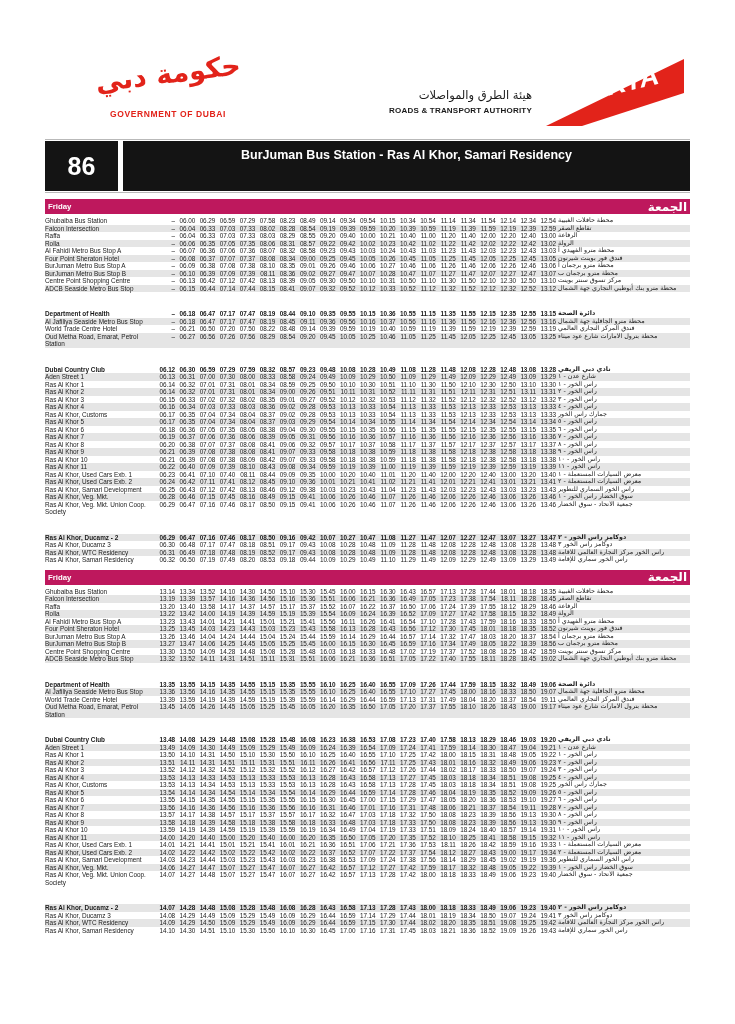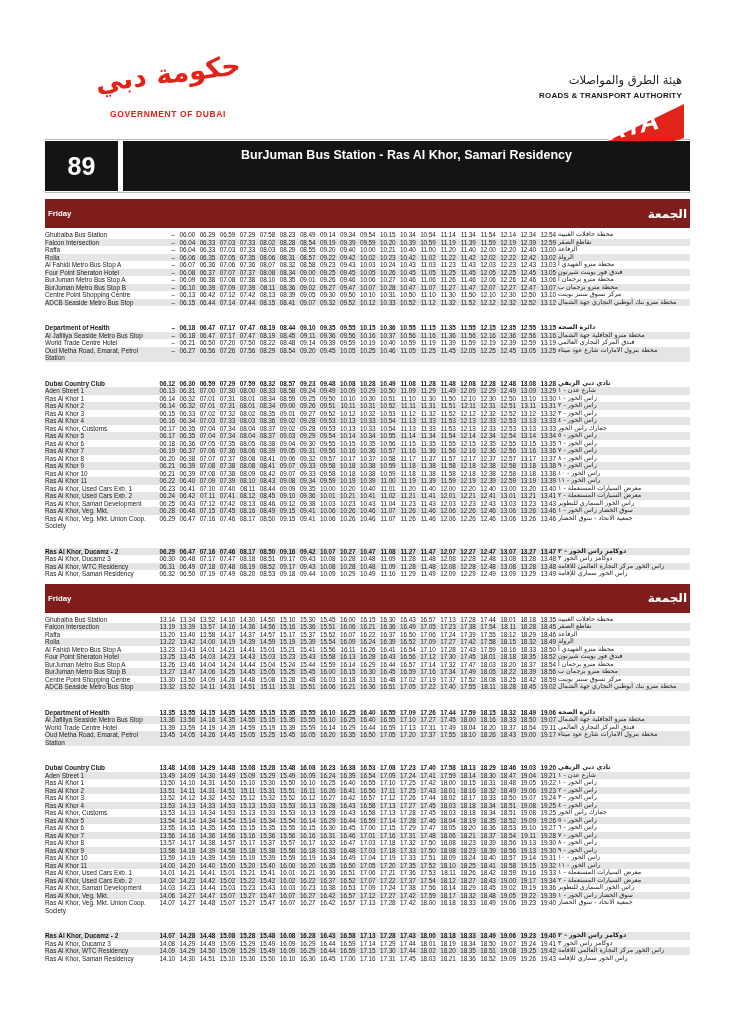--- a/index.html
+++ b/index.html
@@ -14,41 +14,41 @@
   .header{
     display:flex;justify-content:space-between;align-items:flex-start;
     padding-top:55px;height:84px;
   }
   .gov-logo{margin-left:48px;text-align:center;width:150px;}
   .gov-script{
     font-family:"DejaVu Sans", sans-serif;color:#e2231a;font-size:27px;
     font-weight:bold;transform:rotate(-7deg);line-height:38px;direction:rtl;
   }
   .gov-text{color:#e2231a;font-size:8.5px;font-weight:bold;letter-spacing:.6px;margin-top:16px;}
-  .rta-block{display:flex;align-items:flex-end;flex-direction:column;}
+  .rta-block{display:flex;align-items:center;}
   .rta-text{text-align:right;margin-right:8px;margin-top:18px;}
   .rta-ar{font-family:"DejaVu Sans", sans-serif;font-size:11.5px;direction:rtl;}
   .rta-en{font-size:8px;font-weight:bold;letter-spacing:.2px;margin-top:4px;padding-left:15px;}
   .rta-logo{width:150px;height:74px;}
   .rule{border-top:1.5px solid #b9b9b9;}
 
   
   .banner{display:flex;height:50px;margin:1px 0;}
   .route-box{
     width:73px;background:#141414;color:#fff;font-size:25px;font-weight:bold;
     display:flex;align-items:center;justify-content:center;margin-right:5px;
   }
   .title-box{flex:1;background:#141414;color:#fff;text-align:center;padding-top:6px;}
   .title-en{font-size:12.5px;font-weight:bold;line-height:17px;}
   .title-ar{font-size:11.5px;font-family:"DejaVu Sans", sans-serif;line-height:17px;direction:rtl;}
 
   
   .day-bar{
-    background:#7f1d1d;color:#fff;display:flex;justify-content:space-between;
-    align-items:center;height:13px;padding:8px 3px;margin-top:6px;margin-bottom:3px;
+    background:#be185d;color:#fff;display:flex;justify-content:space-between;
+    align-items:center;height:13px;padding:1px 3px;margin-top:6px;margin-bottom:3px;
   }
   .day-en{font-size:7.8px;font-weight:bold;}
   .day-ar{font-size:12px;font-weight:bold;font-family:"DejaVu Sans", sans-serif;direction:rtl;}
   .row{display:flex;align-items:flex-start;}
   .row.shaded{background:#e5e5e5;}
   .row.gap{margin-top:18px;font-weight:bold;}
   .name-en{width:112px;padding-right:3px;font-size:6.4px;line-height:7.5px;box-sizing:border-box;}
   .times{width:401px;display:flex;flex-wrap:nowrap;}
   .time{
     width:20.05px;font-size:6.4px;line-height:7.5px;text-align:right;
@@ -77,21 +77,21 @@
       <svg class="rta-logo" viewBox="0 0 150 74">
         <polygon points="6,71 144,4 144,38 42,71" fill="#e2231a"></polygon>
         <text x="68" y="40" fill="#ffffff" font-size="27" font-weight="bold" font-style="italic" font-family="Liberation Sans, sans-serif" transform="rotate(-13 70 38)">RTA</text>
       </svg>
     </div>
   </div>
 
   <div class="rule"></div>
 
   <div class="banner">
-    <div class="route-box">89</div>
+    <div class="route-box">86</div>
     <div class="title-box">
       <div class="title-en">BurJuman Bus Station - Ras Al Khor, Samari Residency</div>
     </div>
   </div>
 
   <div class="rule"></div>
 
   <div id="sections">
   <div class="section">
     <div class="day-bar">

